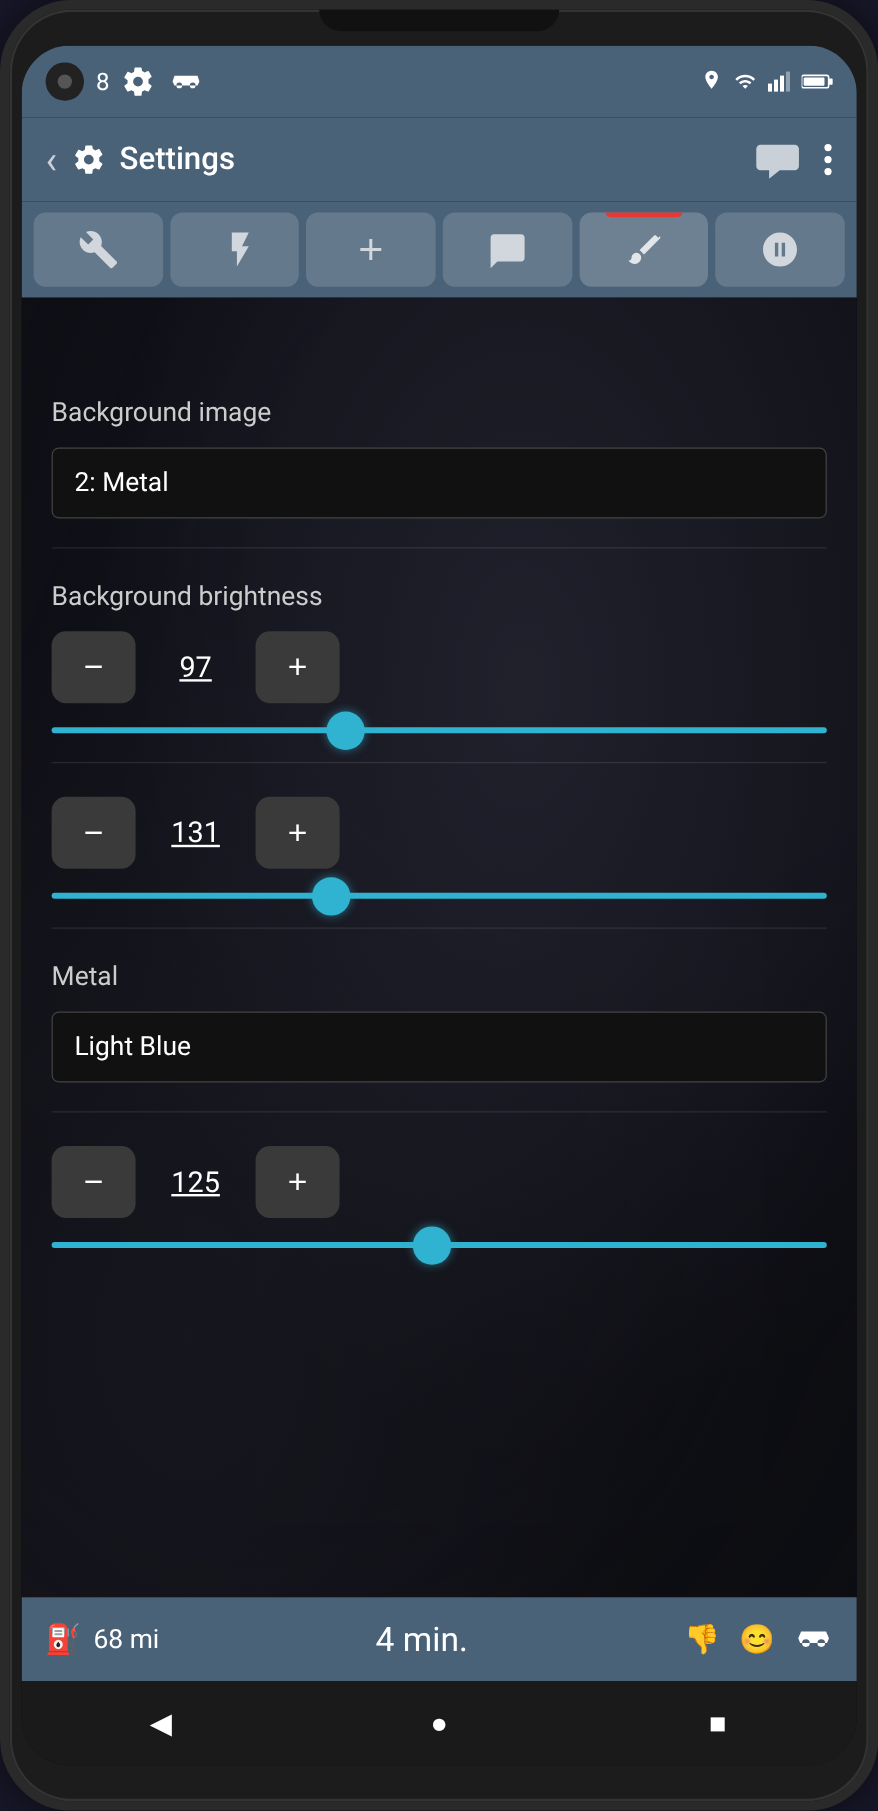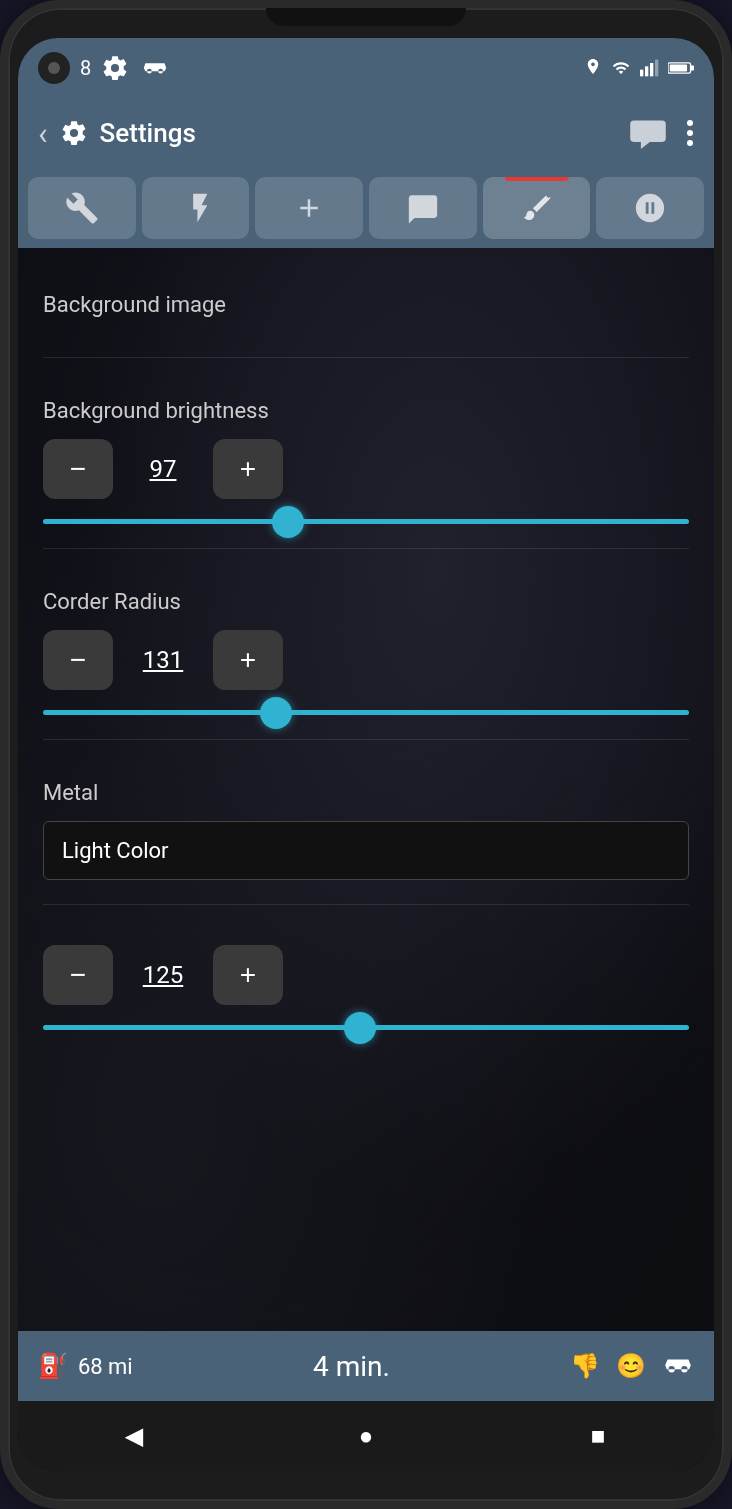--- a/index.html
+++ b/index.html
@@ -178,21 +178,22 @@
         radial-gradient(circle at 70% 20%, #1a1a2a 30%, transparent 70%),
         radial-gradient(circle at 30% 70%, #111118 30%, transparent 70%);
     }
 
     .content-scroll {
       position: relative;
       z-index: 1;
       padding: 20px 25px;
       display: flex;
       flex-direction: column;
-      gap: 16px;
+      gap: 4px;
+      margin-top: 40px;
     }
 
     .section {
       padding: 24px 0;
       border-bottom: 1px solid rgba(255,255,255,0.1);
     }
 
     .section-label {
       color: #ccc;
       font-size: 22px;
@@ -426,50 +427,52 @@
     </div>
 
     <div class="main-content">
       <div class="bg-metal"></div>
       <div class="bg-gears"></div>
 
       <div class="content-scroll">
 
         <div class="section">
           <div class="section-label">Background image</div>
+          <div class="dropdown-field">
+            <span>2: Metal</span>
+          </div>
         </div>
 
         <div class="section">
           <div class="section-label">Background brightness</div>
           <div class="stepper-row">
             <button class="stepper-btn">−</button>
             <span class="stepper-value">97</span>
             <button class="stepper-btn">+</button>
           </div>
           <div class="slider-track" style="position:relative;margin-top:6px;">
             <div class="slider-thumb" style="left: calc(38% - 16px);"></div>
           </div>
         </div>
 
         <div class="section">
-          <div class="section-label">Corder Radius</div>
           <div class="stepper-row">
             <button class="stepper-btn">−</button>
             <span class="stepper-value">131</span>
             <button class="stepper-btn">+</button>
           </div>
           <div class="slider-track" style="position:relative;margin-top:6px;">
             <div class="slider-thumb" style="left: calc(36% - 16px);"></div>
           </div>
         </div>
 
         <div class="section">
           <div class="section-label">Metal</div>
           <div class="dropdown-field">
-            <span>Light Color</span>
+            <span>Light Blue</span>
           </div>
         </div>
 
         <div class="section" style="border-bottom:none;">
           <div class="stepper-row">
             <button class="stepper-btn">−</button>
             <span class="stepper-value">125</span>
             <button class="stepper-btn">+</button>
           </div>
           <div class="slider-track" style="position:relative;margin-top:6px;">

